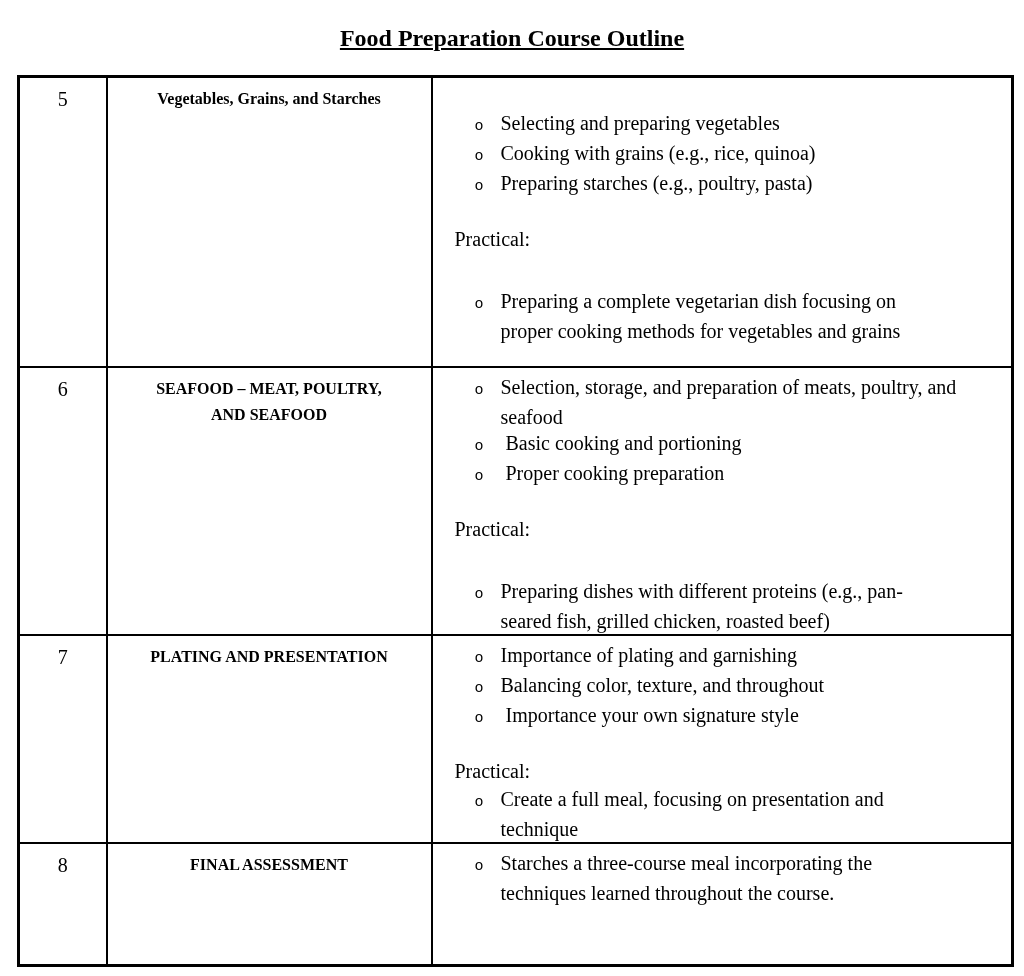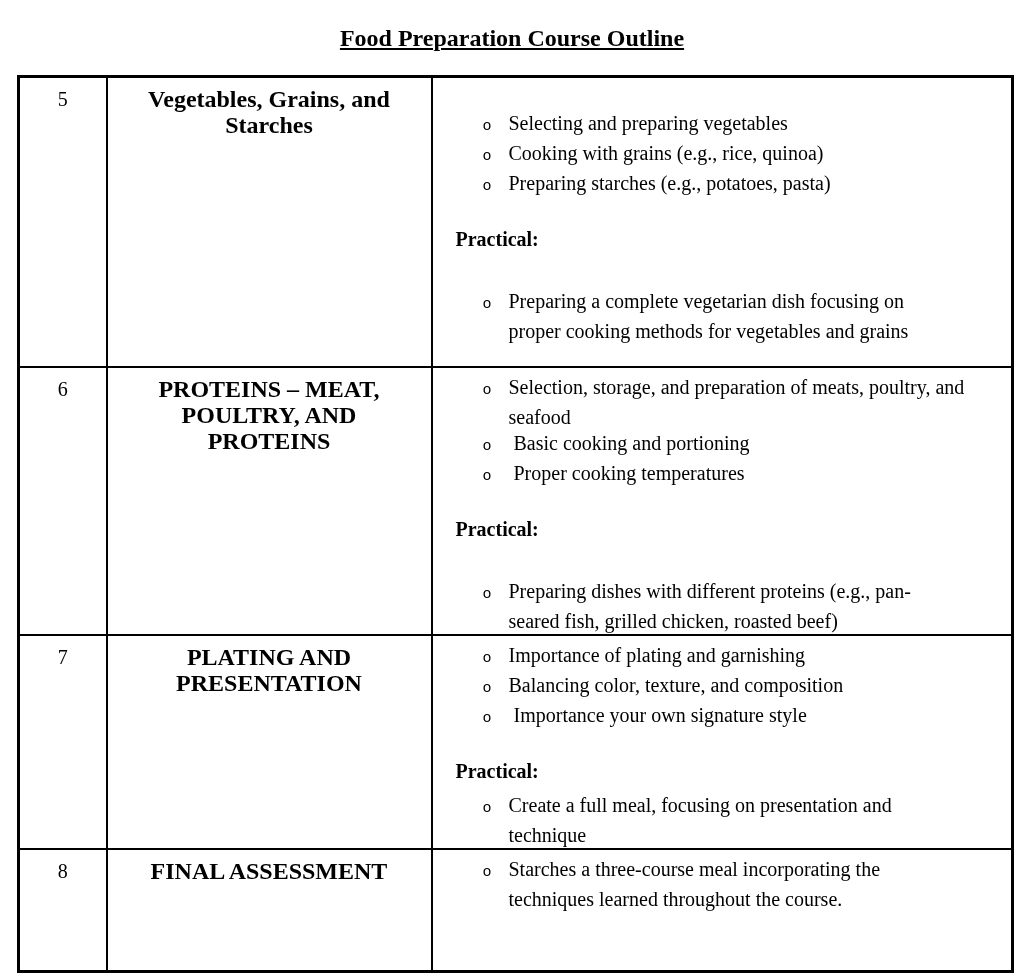--- a/index.html
+++ b/index.html
@@ -41,25 +41,25 @@
   col.c-topic { width: 325px; }
   col.c-body  { width: 581px; }
 
   td.cell-num {
     text-align: center;
     padding-top: 8px;
   }
   td.cell-topic {
     font-weight: bold;
     text-align: center;
-    font-size: 24px;
+    font-size: 16px;
     padding: 8px 30px 0 30px;
   }
   td.cell-content {
-    padding: 0 8px 0 14px;
+    padding: 0 8px 0 6px;
   }
   ul.blist {
     list-style: none;
     margin: 6px 0 0 0;
     padding: 0;
   }
   ul.blist li {
     box-sizing: border-box;
     padding-left: 62px;
     text-indent: -26px;
@@ -68,32 +68,32 @@
   ul.blist.narrow li {
     max-width: 512px;
   }
   ul.blist.gap-top {
     margin-top: 32px;
   }
   ul.blist.after-label {
     margin-top: 36px;
   }
   ul.blist.tight {
-    margin-top: 8px;
+    margin-top: 2px;
   }
   .bm {
     display: inline-block;
     width: 26px;
     text-indent: 0;
     font-family: "Liberation Mono", monospace;
     font-size: 15px;
   }
   .practical-label {
-    font-weight: bold;
-    margin: 26px 0 0 9px;
+    font-weight: normal;
+    margin: 26px 0 0 16px;
   }
 </style>
 </head>
 <body>
 
 <div class="page">
 
   <h1 class="doc-title">Food Preparation Course Outline</h1>
 
   <table class="outline">
@@ -104,52 +104,52 @@
     </colgroup>
 
     <tbody>
         <tr style="height:290px;">
       <td class="cell-num">5</td>
       <td class="cell-topic">Vegetables, Grains, and Starches</td>
       <td class="cell-content">
         <ul class="blist gap-top">
           <li><span class="bm">o</span><span>Selecting and preparing vegetables</span></li>
           <li><span class="bm">o</span><span>Cooking with grains (e.g., rice, quinoa)</span></li>
-          <li><span class="bm">o</span><span>Preparing starches (e.g., potatoes, pasta)</span></li>
+          <li><span class="bm">o</span><span>Preparing starches (e.g., poultry, pasta)</span></li>
         </ul>
         <p class="practical-label">Practical:</p>
         <ul class="blist narrow after-label">
           <li><span class="bm">o</span><span>Preparing a complete vegetarian dish focusing on proper cooking methods for vegetables and grains</span></li>
         </ul>
       </td>
     </tr>
 
     <tr style="height:257px;">
       <td class="cell-num">6</td>
-      <td class="cell-topic">PROTEINS – MEAT, POULTRY, AND PROTEINS</td>
+      <td class="cell-topic">SEAFOOD – MEAT, POULTRY, AND SEAFOOD</td>
       <td class="cell-content">
         <ul class="blist">
           <li><span class="bm">o</span><span>Selection, storage, and preparation of meats, poultry, and seafood</span></li>
           <li><span class="bm">o</span><span> Basic cooking and portioning</span></li>
-          <li><span class="bm">o</span><span> Proper cooking temperatures</span></li>
+          <li><span class="bm">o</span><span> Proper cooking preparation</span></li>
         </ul>
         <p class="practical-label">Practical:</p>
         <ul class="blist narrow after-label">
           <li><span class="bm">o</span><span>Preparing dishes with different proteins (e.g., pan-seared fish, grilled chicken, roasted beef)</span></li>
         </ul>
       </td>
     </tr>
 
     <tr style="height:201px;">
       <td class="cell-num">7</td>
       <td class="cell-topic">PLATING AND PRESENTATION</td>
       <td class="cell-content">
         <ul class="blist">
           <li><span class="bm">o</span><span>Importance of plating and garnishing</span></li>
-          <li><span class="bm">o</span><span>Balancing color, texture, and composition</span></li>
+          <li><span class="bm">o</span><span>Balancing color, texture, and throughout</span></li>
           <li><span class="bm">o</span><span> Importance your own signature style</span></li>
         </ul>
         <p class="practical-label">Practical:</p>
         <ul class="blist narrow tight">
           <li><span class="bm">o</span><span>Create a full meal, focusing on presentation and technique</span></li>
         </ul>
       </td>
     </tr>
 
     <tr style="height:123px;">

